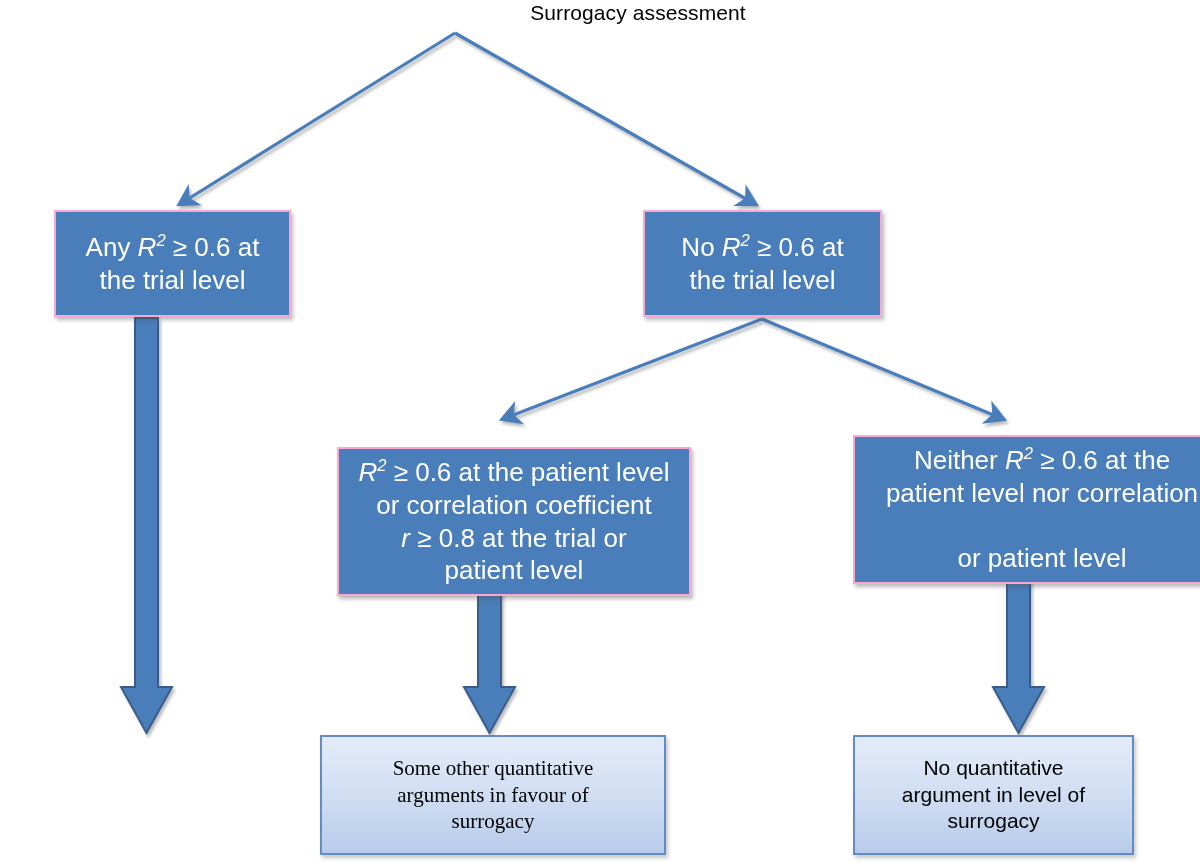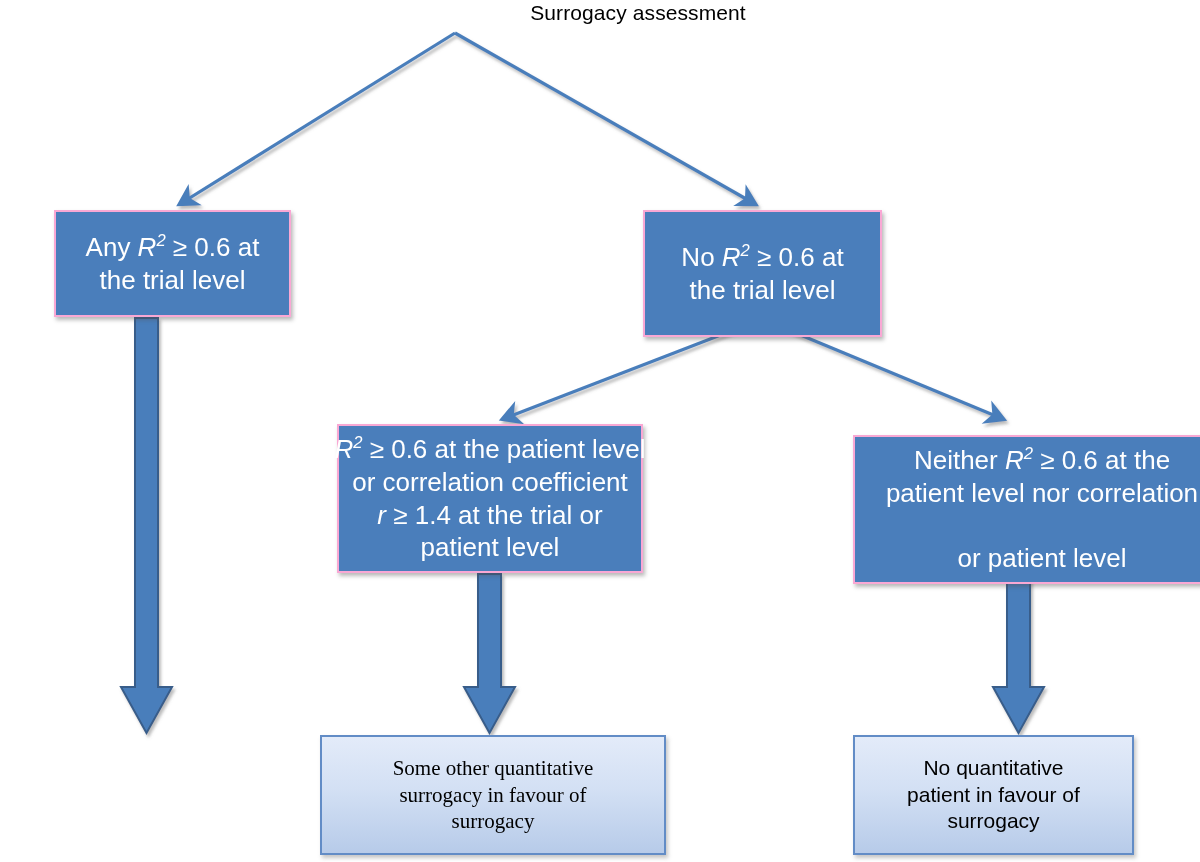--- a/index.html
+++ b/index.html
@@ -85,55 +85,55 @@
 
   <div class="title" style="top:1px;margin-left:38px;">Surrogacy assessment</div>
 
   <div class="node node-dark" style="left:54px;top:210px;width:237px;height:107px;">
     <div class="node-inner">
       <span class="nb"><span>Any </span><span class="v">R</span><sup>2</sup><span> ≥ 0.6 at</span></span><br>
       <span class="nb">the trial level</span>
     </div>
   </div>
 
-  <div class="node node-dark" style="left:643px;top:210px;width:239px;height:127px;">
+  <div class="node node-dark" style="left:643px;top:210px;width:239px;height:107px;">
     <div class="node-inner">
       <span class="nb"><span>No </span><span class="v">R</span><sup>2</sup><span> ≥ 0.6 at</span></span><br>
       <span class="nb">the trial level</span>
     </div>
   </div>
 
-  <div class="node node-dark" style="left:337px;top:424px;width:306px;height:149px;text-align:center;">
+  <div class="node node-dark" style="left:337px;top:447px;width:354px;height:149px;text-align:center;">
     <div class="node-inner">
       <span class="nb"><span class="v">R</span><sup>2</sup><span> ≥ 0.6 at the patient level</span></span><br>
       <span class="nb">or correlation coefficient</span><br>
-      <span class="nb"><span class="v">r</span><span> ≥ 1.4 at the trial or</span></span><br>
+      <span class="nb"><span class="v">r</span><span> ≥ 0.8 at the trial or</span></span><br>
       <span class="nb">patient level</span>
     </div>
   </div>
 
   <div class="node node-dark" style="left:853px;top:435px;width:378px;height:149px;">
     <div class="node-inner">
       <span class="nb"><span>Neither </span><span class="v">R</span><sup>2</sup><span> ≥ 0.6 at the</span></span><br>
       <span class="nb">patient level nor correlation</span><br>
       <br>
       <span class="nb">or patient level</span>
     </div>
   </div>
 
 
   <div class="node node-light" style="left:320px;top:735px;width:346px;height:120px;font-family:Liberation Serif, serif;">
     <div class="node-inner">
       <span class="nb">Some other quantitative</span><br>
-      <span class="nb">surrogacy in favour of</span><br>
+      <span class="nb">arguments in favour of</span><br>
       <span class="nb">surrogacy</span>
     </div>
   </div>
 
   <div class="node node-light" style="left:853px;top:735px;width:281px;height:120px;">
     <div class="node-inner">
       <span class="nb">No quantitative</span><br>
-      <span class="nb">patient in favour of</span><br>
+      <span class="nb">argument in level of</span><br>
       <span class="nb">surrogacy</span>
     </div>
   </div>
 
 </div>
 
 </body></html>

